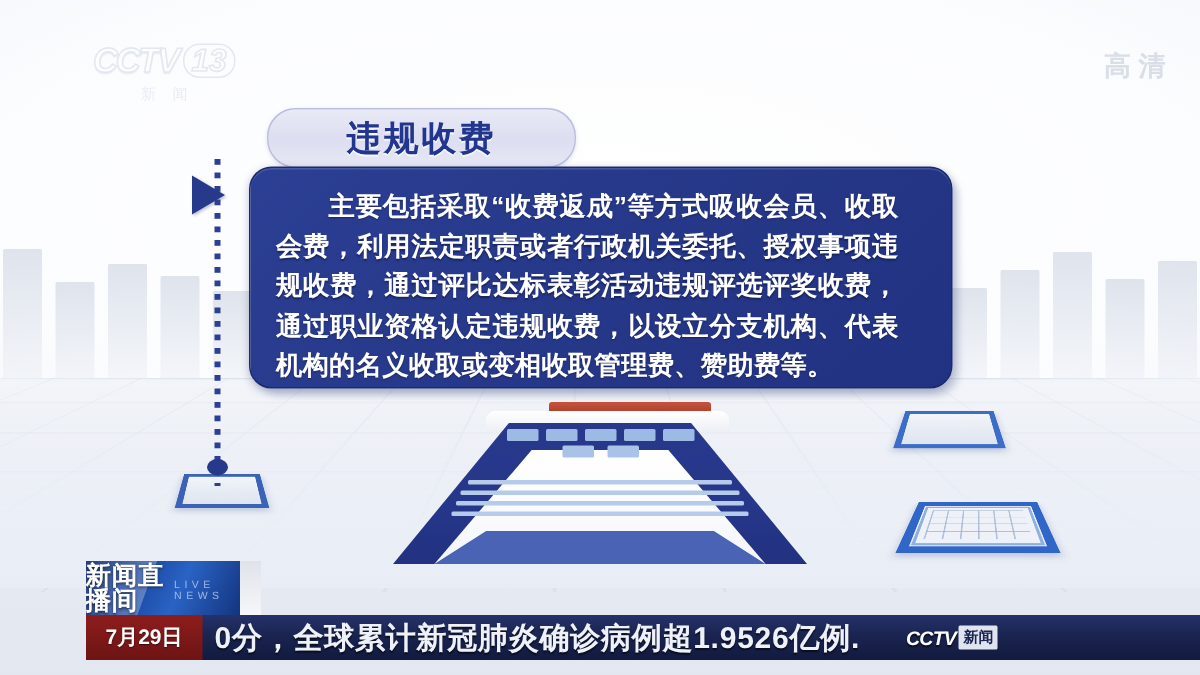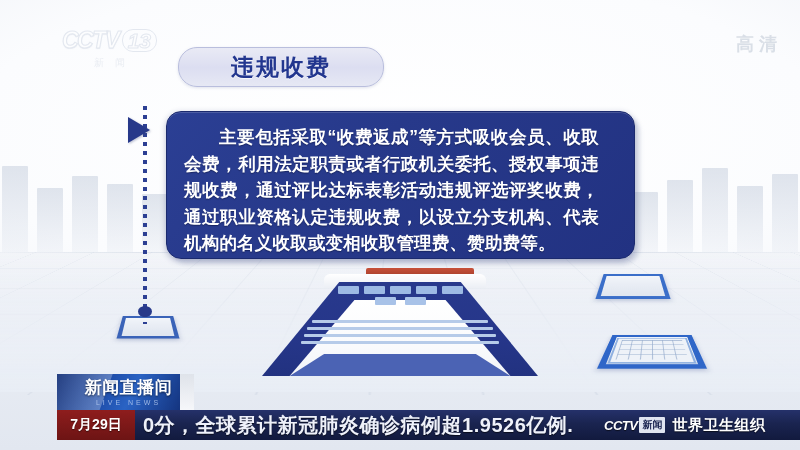--- a/index.html
+++ b/index.html
@@ -71,21 +71,21 @@
   .bars .bar {
     width: 26px;
     background: linear-gradient(to bottom, rgba(196,205,220,.52), rgba(214,221,233,.16));
     border-radius: 1px 1px 0 0;
   }
 
   
   .pill-badge {
     position: absolute;
     left: 178px;
-    top: 47px;
+    top: 72px;
     width: 204px;
     height: 38px;
     border-radius: 19px;
     background: linear-gradient(to bottom, #e9eaf5 0%, #dcdef1 52%, #e6e8f4 100%);
     border: 1.5px solid #b9bedd;
     box-shadow: 0 1px 3px rgba(90,100,150,.18);
     display: flex;
     align-items: center;
     justify-content: center;
   }
@@ -299,25 +299,23 @@
     height: 36px;
     display: flex;
     align-items: stretch;
   }
   .lt-logo {
     width: 103px;
     flex: 0 0 103px;
     position: relative;
     background: linear-gradient(115deg, #0d2a73 0%, #1e4ca8 38%, #2a63c4 60%, #14347f 100%);
     display: flex;
-    flex-direction: column;
     align-items: center;
     justify-content: center;
     overflow: hidden;
-    padding-left: 20px;
   }
   .lt-logo::after {
     content: "";
     position: absolute;
     left: -30%; top: -40%;
     width: 70%; height: 180%;
     background: linear-gradient(to right, rgba(255,255,255,0), rgba(255,255,255,.28));
     transform: skewX(-20deg);
   }
   .lt-logo .cn {
@@ -579,17 +577,16 @@
   </div>
 
   <div class="ticker">
     <div class="tk-date">7月29日</div>
     <div class="tk-text">0分，全球累计新冠肺炎确诊病例超1.9526亿例.</div>
     <div class="tk-right">
       <span class="cctv-chip">
         <span class="cc">CCTV</span>
         <span class="news">新闻</span>
       </span>
-      <span class="org">世界卫生组织</span>
     </div>
   </div>
 
 </div>
 
 </body></html>

